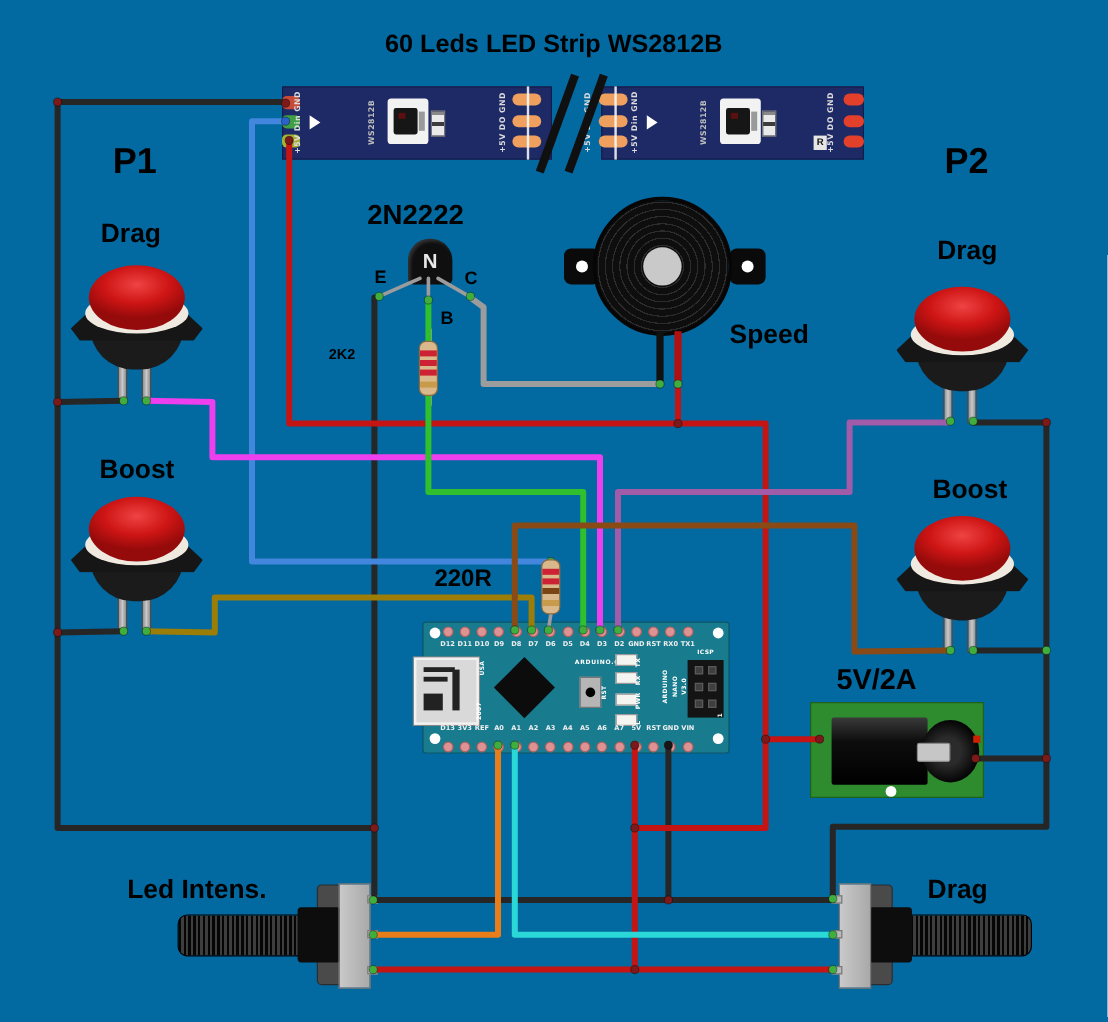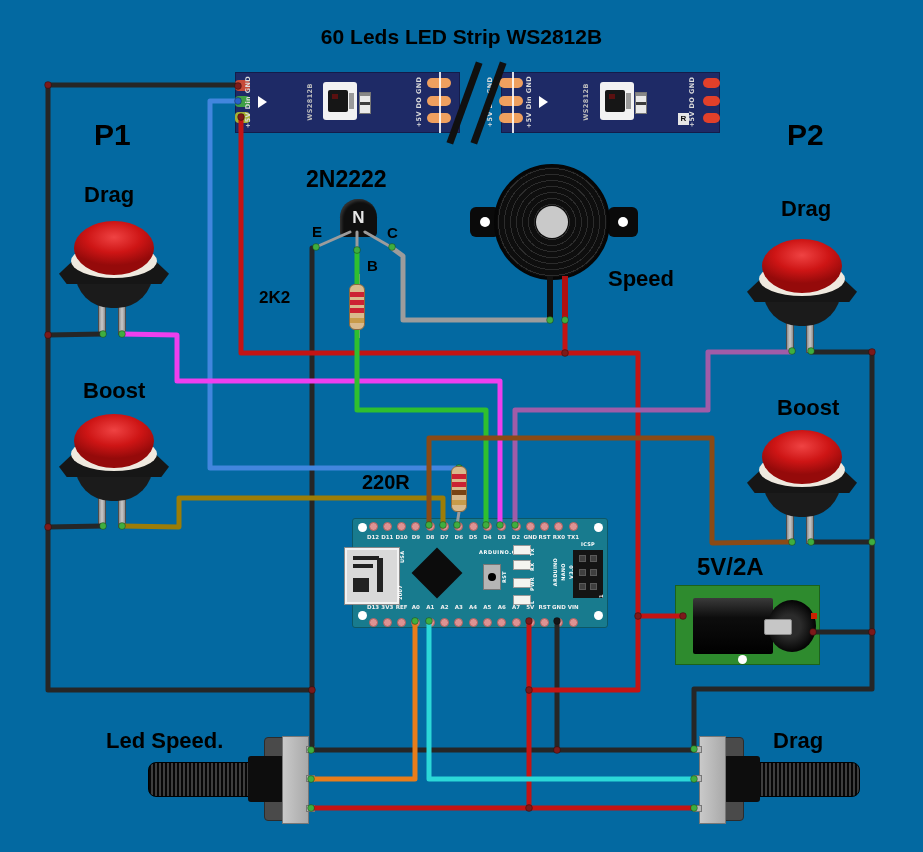--- a/index.html
+++ b/index.html
@@ -399,20 +399,20 @@
   <div class="lbl" style="left:94px;top:120px;font-size:30px;">P1</div>
   <div class="lbl" style="left:787px;top:120px;font-size:30px;">P2</div>
   <div class="lbl" style="left:84px;top:184px;font-size:22px;">Drag</div>
   <div class="lbl" style="left:83px;top:380px;font-size:22px;">Boost</div>
   <div class="lbl" style="left:781px;top:198px;font-size:22px;">Drag</div>
   <div class="lbl" style="left:777px;top:397px;font-size:22px;">Boost</div>
   <div class="lbl" style="left:306px;top:168px;font-size:23px;">2N2222</div>
   <div class="lbl" style="left:312px;top:224px;font-size:15px;">E</div>
   <div class="lbl" style="left:367px;top:258px;font-size:15px;">B</div>
   <div class="lbl" style="left:387px;top:225px;font-size:15px;">C</div>
-  <div class="lbl" style="left:259px;top:289px;font-size:17px;">2K2</div>
+  <div class="lbl" style="left:274px;top:289px;font-size:12px;">2K2</div>
   <div class="lbl" style="left:608px;top:268px;font-size:22px;">Speed</div>
   <div class="lbl" style="left:362px;top:472px;font-size:20px;">220R</div>
   <div class="lbl" style="left:697px;top:555px;font-size:24px;">5V/2A</div>
-  <div class="lbl" style="left:106px;top:730px;font-size:22px;">Led Speed.</div>
+  <div class="lbl" style="left:106px;top:730px;font-size:22px;">Led Intens.</div>
   <div class="lbl" style="left:773px;top:730px;font-size:22px;">Drag</div>
 
 </div>
 
 </body></html>

